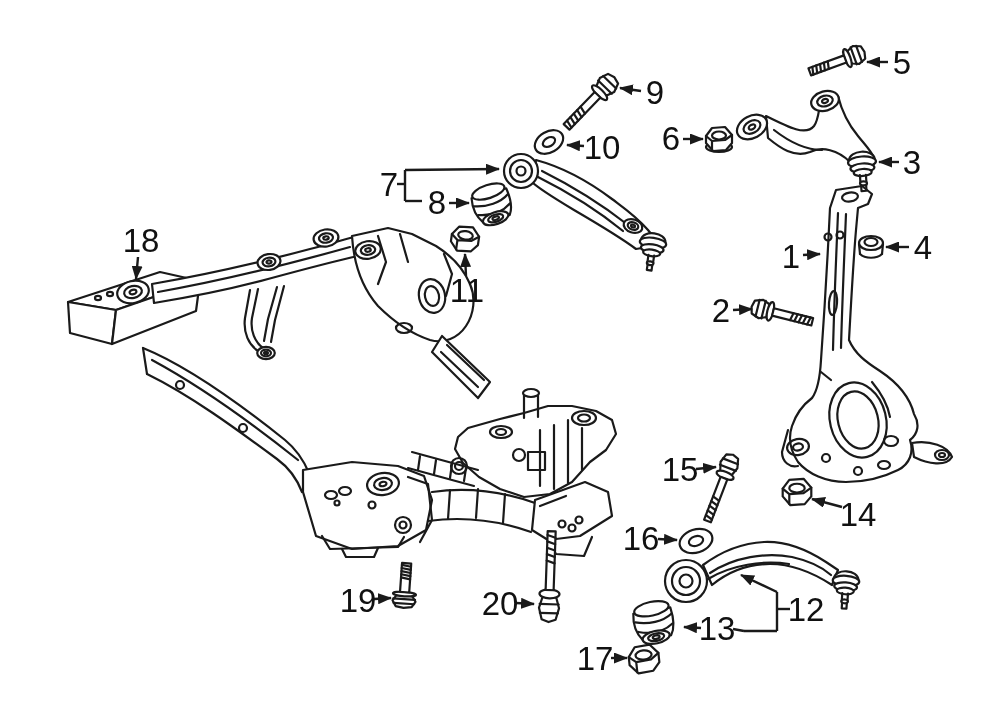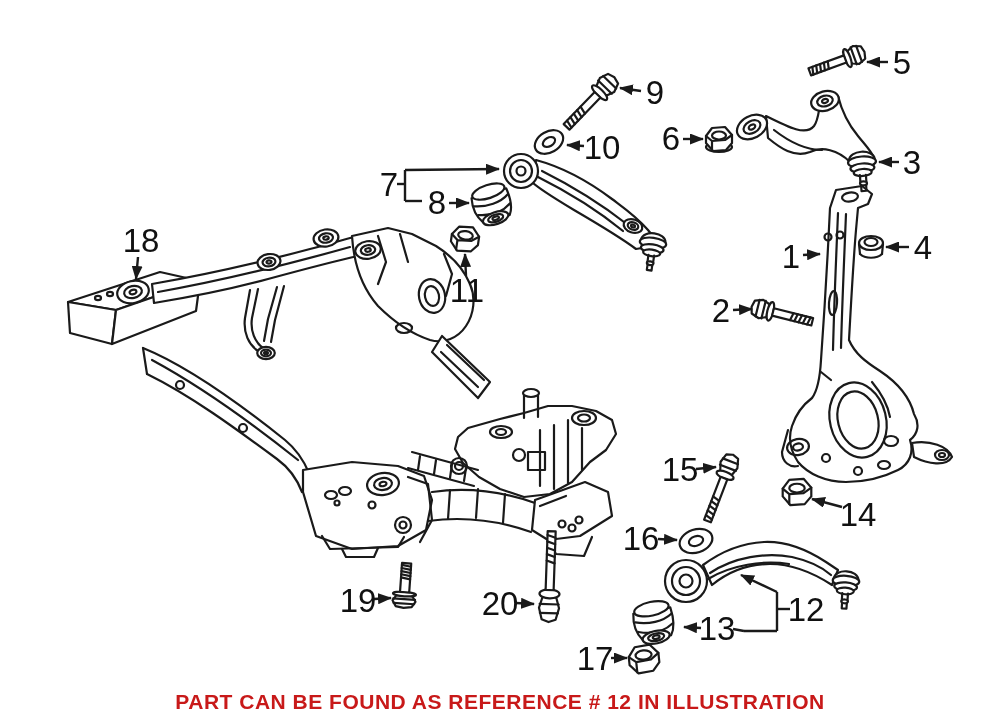--- a/index.html
+++ b/index.html
@@ -349,14 +349,13 @@
           <polyline points="374,599 391,598" class="callout-line" marker-end="url(#arw)"></polyline>
           <text x="358" y="600" class="callout-num" dominant-baseline="central">19</text>
         </g>
         <g>
           <polyline points="516,603 534,604" class="callout-line" marker-end="url(#arw)"></polyline>
           <text x="500" y="603" class="callout-num" dominant-baseline="central">20</text>
         </g>
       </g>
   </svg>
 
-  <div class="caption" style="color: rgb(200, 25, 25);">PART CAN BE FOUND AS REFERENCE # 12 IN ILLUSTRATION</div>
 </div>
 
 </body></html>

